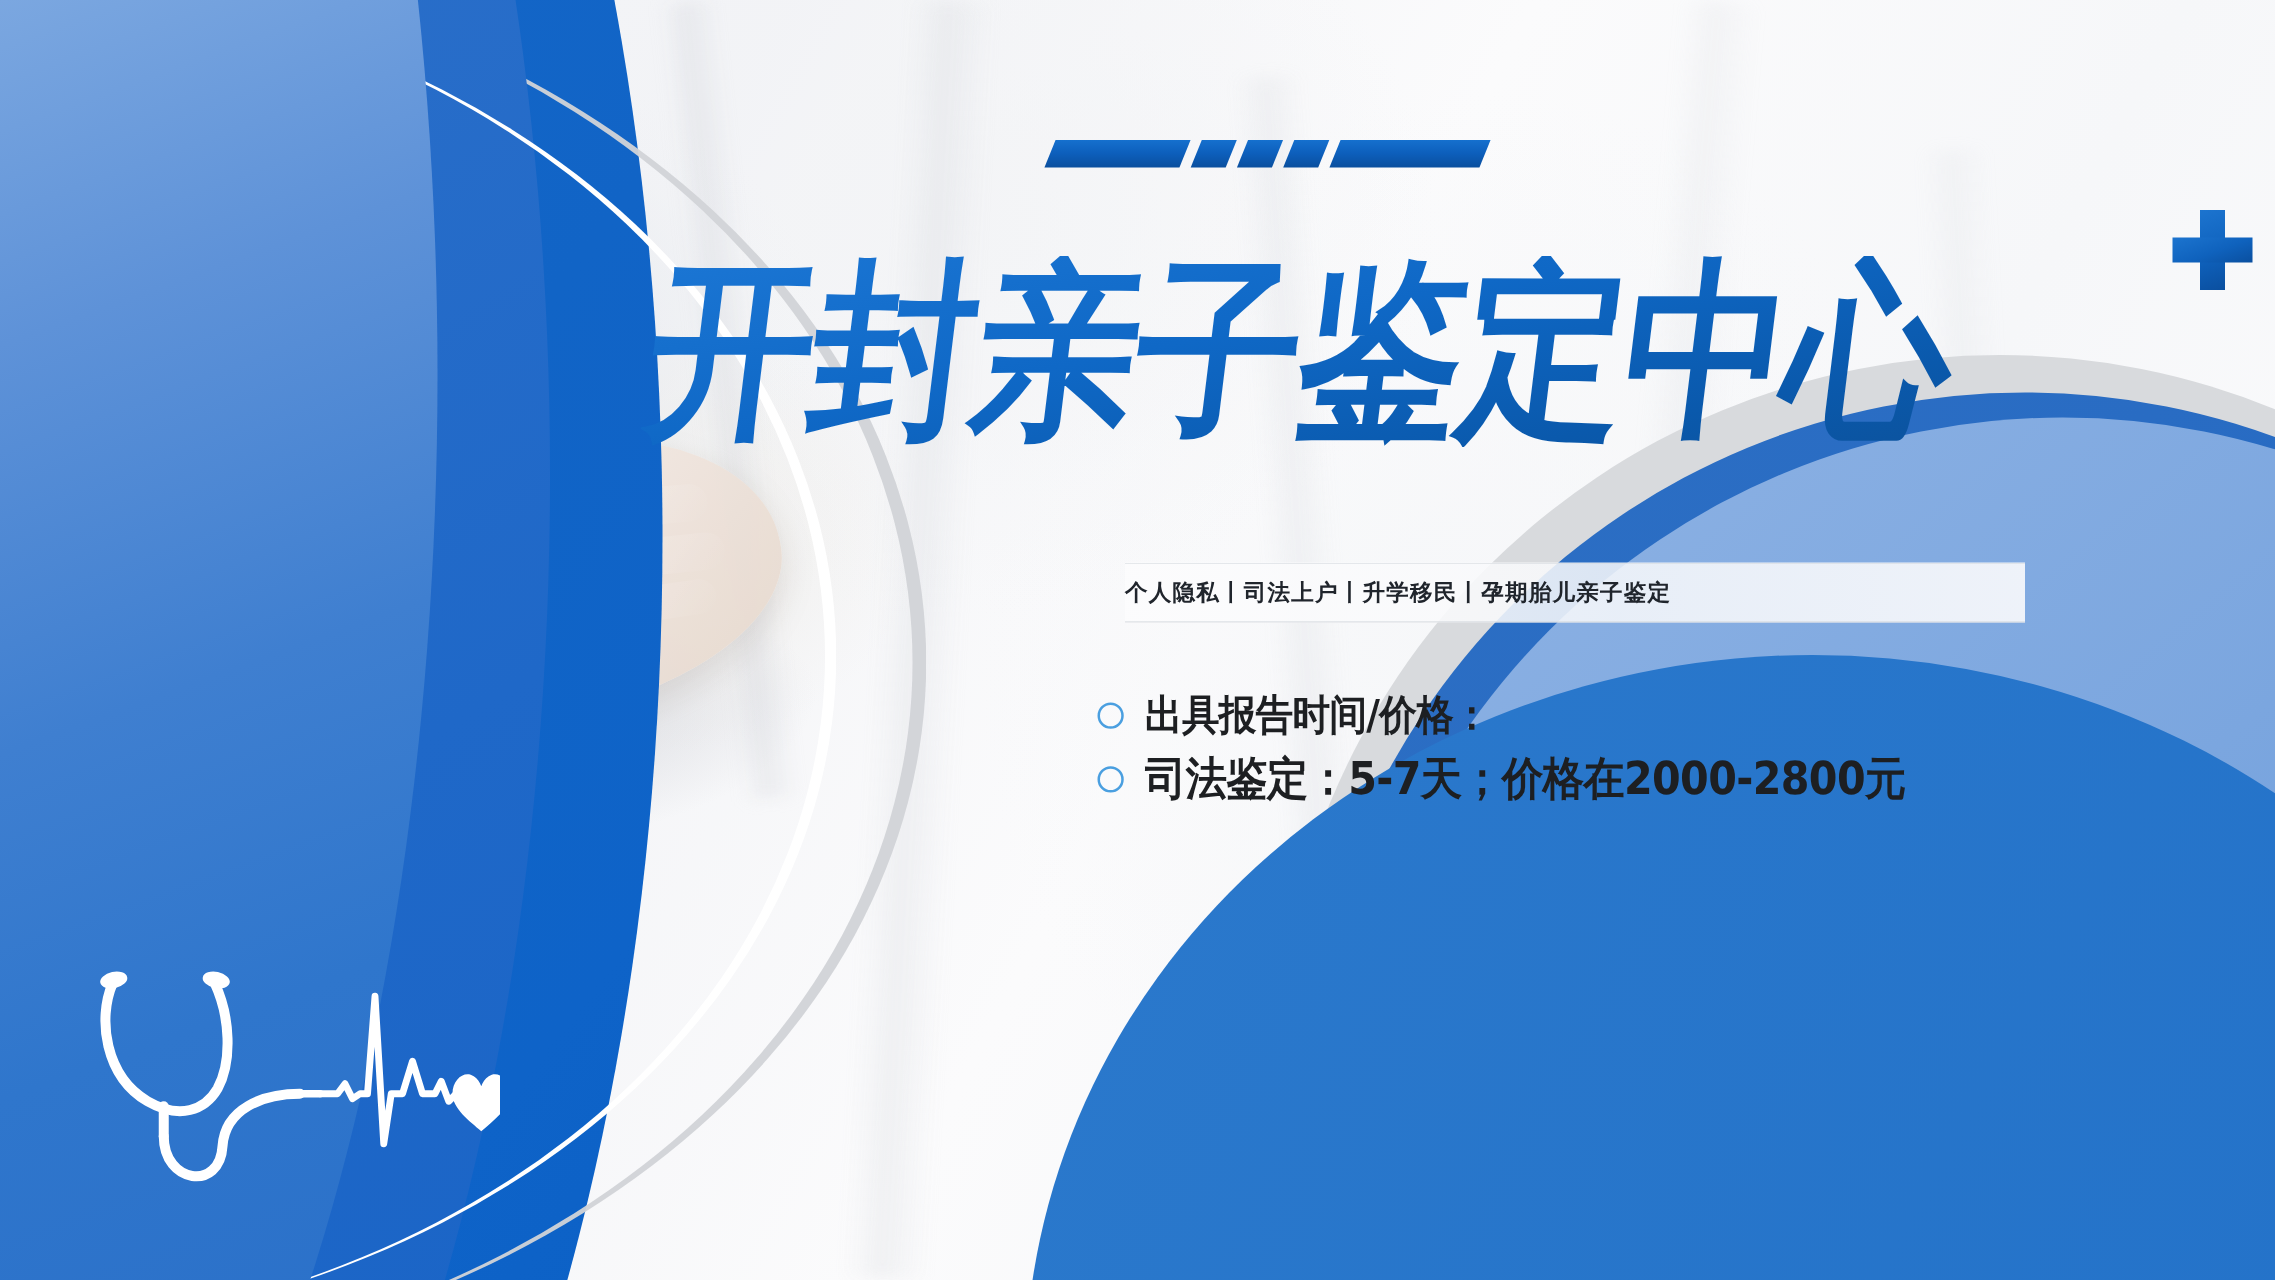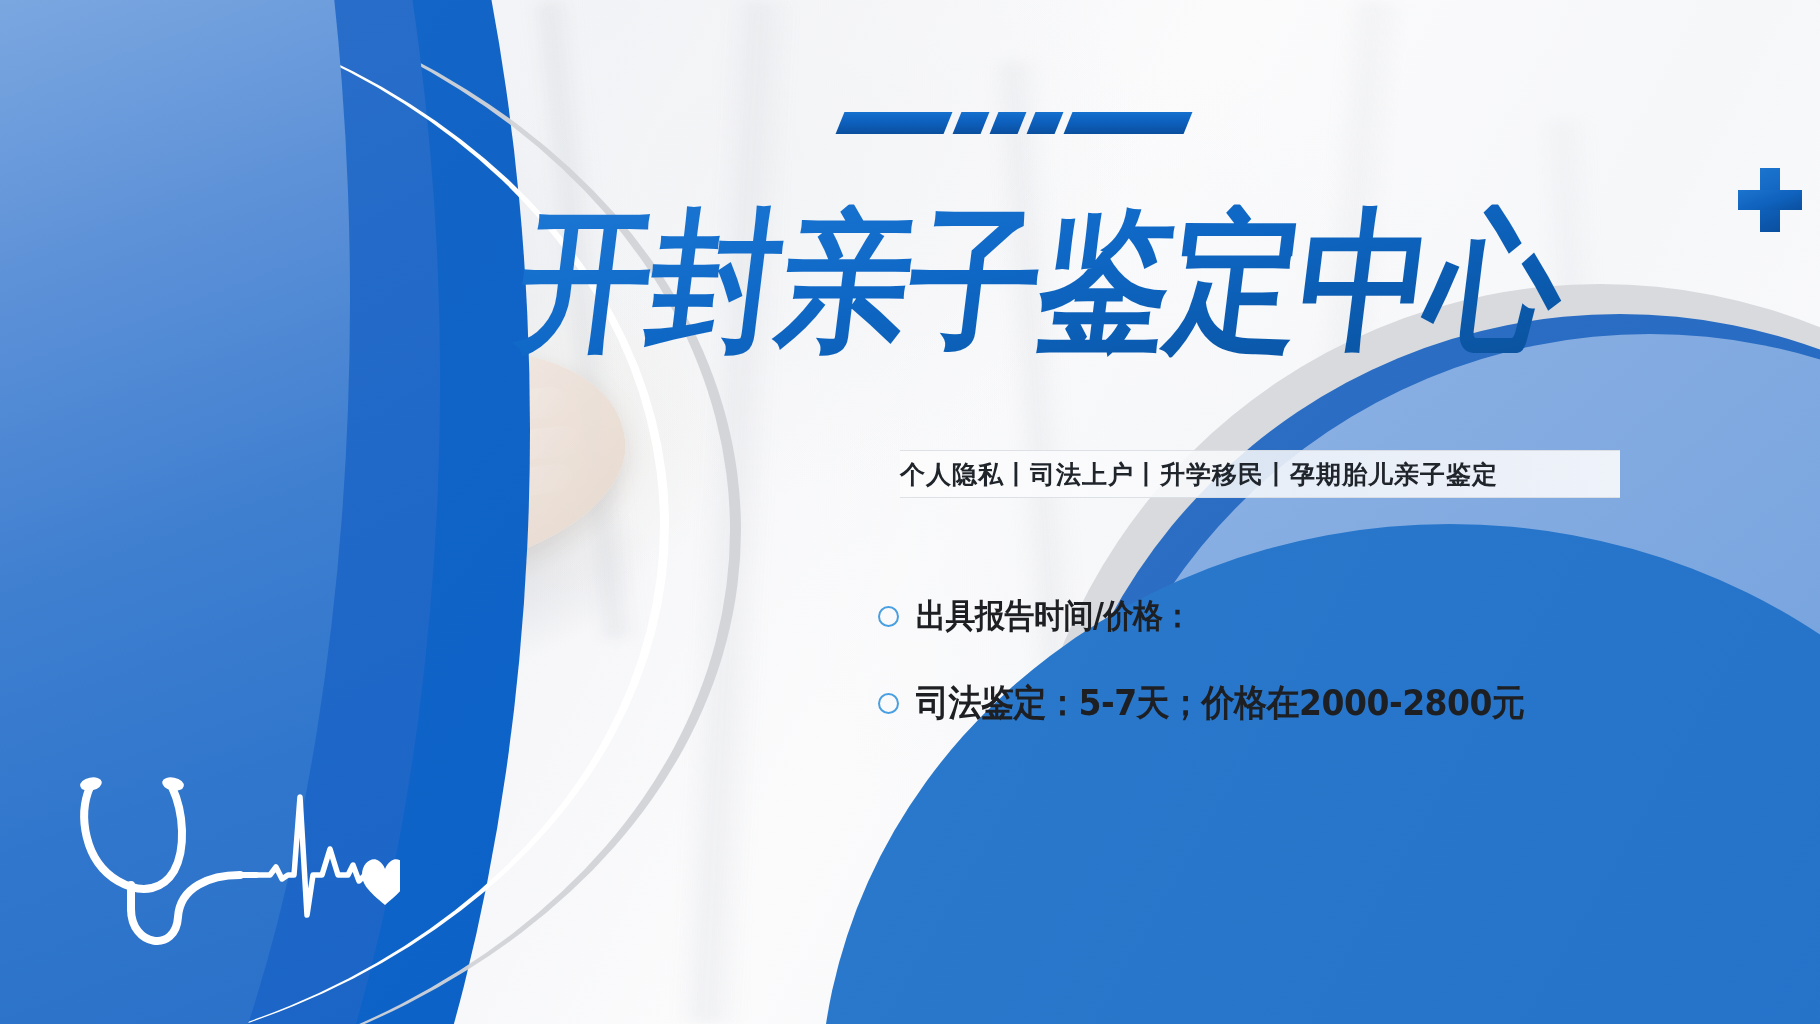--- a/index.html
+++ b/index.html
@@ -171,31 +171,31 @@
 
   
   .subtitle-bar{
     position:absolute;left:900px;top:450px;width:720px;height:48px;
     display:flex;align-items:center;
     background:linear-gradient(90deg,rgba(252,252,253,.92) 0%,rgba(248,249,251,.86) 55%,rgba(250,250,252,.9) 100%);
     box-shadow:0 1px 0 rgba(214,217,222,.8) inset, 0 -1px 0 rgba(214,217,222,.8) inset;
   }
   .subtitle-text{
     font-family:"DejaVu Serif","Liberation Serif",serif;
-    font-size:25px;
+    font-size:18px;
     font-weight:700;
     color:#20252c;
     letter-spacing:1px;
     white-space:nowrap;
     text-align:center;
   }
 
   
   .bullets{position:absolute;left:878px;top:552px;}
-  .bullet-row{display:flex;align-items:center;margin-bottom:8px;margin-top:44px;}
+  .bullet-row{display:flex;align-items:center;margin-bottom:8px;}
   .bullet-dot{
     width:17px;height:17px;border-radius:50%;
     border:2.5px solid #4a9fe0;
     background:transparent;
     margin-right:17px;
     flex:0 0 auto;
   }
   .bullet-text{
     font-family:"DejaVu Sans","Liberation Sans",sans-serif;
     font-weight:700;

